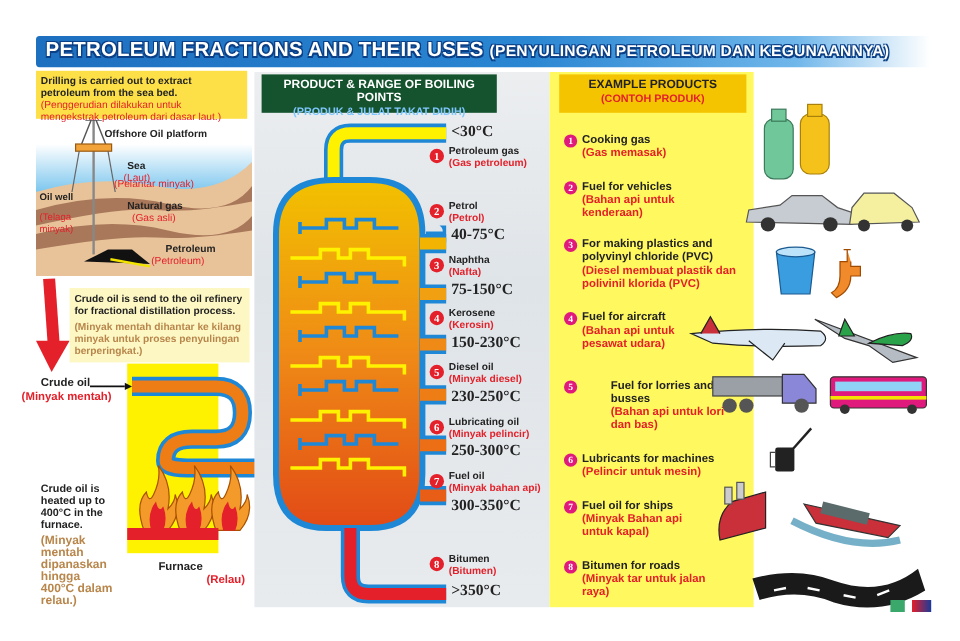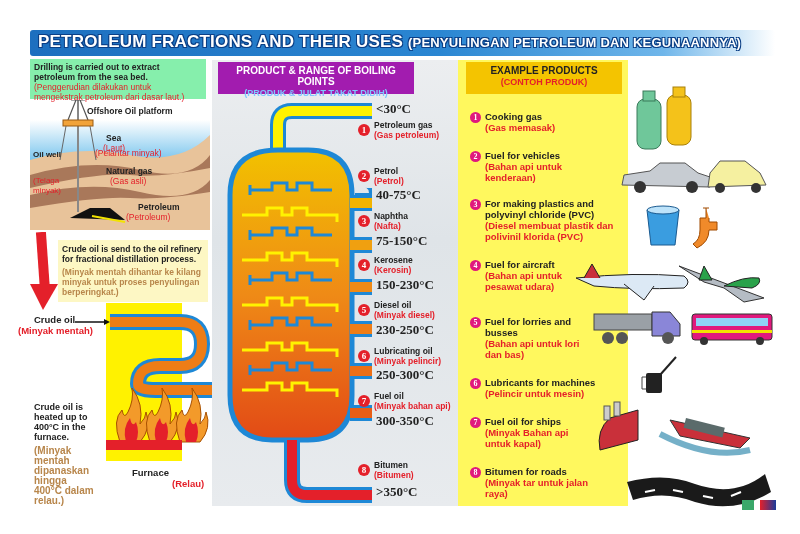--- a/index.html
+++ b/index.html
@@ -10,28 +10,28 @@
   
   #title-bar { left: 30px; top: 30px; width: 745px; height: 26px;
     background: linear-gradient(90deg, #1d6fbf 0%, #2a86d2 55%, #6fb6ea 85%, rgba(255,255,255,0) 100%);
     border-radius: 3px; }
   #title-text { left: 38px; top: 32px; font-size: 17px; font-weight: bold; color: #ffffff; letter-spacing: 0.2px;
     text-shadow: -1px -1px 0 #0b3f86, 1px -1px 0 #0b3f86, -1px 1px 0 #0b3f86, 1px 1px 0 #0b3f86; white-space: nowrap; }
   .box-text { font-size: 8.5px; font-weight: bold; line-height: 10px; color: #222; }
   .red { color: #e4202a; }
   .brown { color: #b8864b; }
 
-  #drill-box { left: 30px; top: 59px; width: 176px; height: 40px; background: #86efac; padding: 3px 4px; }
+  #drill-box { left: 30px; top: 59px; width: 176px; height: 40px; background: #fde047; padding: 3px 4px; }
   #sea-scene { left: 30px; top: 100px; width: 180px; height: 130px; overflow: hidden; }
 
   #refinery-box { left: 58px; top: 240px; width: 150px; height: 62px; background: #fdf7c4; padding: 4px; }
 
   
   #mid-panel { left: 212px; top: 60px; width: 246px; height: 446px; background: linear-gradient(180deg,#eceef0 0%,#dfe4e8 40%,#e8ebee 100%); }
-  #mid-header { left: 218px; top: 62px; width: 196px; height: 32px; background: #a21caf; text-align: center; padding-top: 3px; }
+  #mid-header { left: 218px; top: 62px; width: 196px; height: 32px; background: #14532d; text-align: center; padding-top: 3px; }
   #mid-header .h1 { color: #ffffff; font-size: 10px; font-weight: bold; }
   #mid-header .h2 { color: #7fc7ff; font-size: 9px; font-weight: bold; margin-top: 1px; }
 
   
   #right-panel { left: 458px; top: 60px; width: 170px; height: 446px; background: #fff85e; }
   #right-header { left: 466px; top: 62px; width: 156px; height: 32px; background: #f4c400; text-align: center; padding-top: 3px; }
   #right-header .h1 { color: #222; font-size: 10px; font-weight: bold; }
   #right-header .h2 { color: #e4202a; font-size: 9px; font-weight: bold; margin-top: 1px; }
 
   .fraction { position: absolute; left: 358px; width: 110px; }
@@ -80,21 +80,21 @@
     <line x1="48" y1="0" x2="48" y2="112" stroke="#888" stroke-width="2"></line>
     <path d="M42 0 L48 -10 L54 0 Z M38 20 L48 -5 L58 20" fill="none" stroke="#555" stroke-width="1.2"></path>
     <rect x="33" y="20" width="30" height="6" fill="#f2a33a" stroke="#9a5a10"></rect>
     <line x1="36" y1="26" x2="30" y2="60" stroke="#666"></line>
     <line x1="60" y1="26" x2="66" y2="60" stroke="#666"></line>
   </svg>
   <div class="abs box-text" style="left:57px; top:6px;"><span>Offshore Oil platform</span></div>
   <div class="abs box-text red" style="left:65px; top:16px; font-weight:normal;margin-top:32px;">(Pelantar minyak)</div>
   <div class="abs box-text" style="left:76px; top:33px;">Sea</div>
   <div class="abs box-text red" style="left:73px; top:43px; font-weight:normal;">(Laut)</div>
-  <div class="abs box-text" style="left:3px; top:50px; font-size:8px;">Oil well</div>
+  <div class="abs box-text" style="left:3px; top:60px; font-size:8px;">Oil well</div>
   <div class="abs box-text red" style="left:3px; top:76px; width:35px; font-size:8px; font-weight:normal;">(Telaga minyak)</div>
   <div class="abs box-text" style="left:76px; top:66px;">Natural gas</div>
   <div class="abs box-text red" style="left:80px; top:76px; font-weight:normal;">(Gas asli)</div>
   <div class="abs box-text" style="left:98px; top:102px;padding-left:10px;">Petroleum</div>
   <div class="abs box-text red" style="left:96px; top:112px; font-weight:normal;">(Petroleum)</div>
 </div>
 
 <svg class="abs" style="left:28px; top:232px;" width="34" height="80">
   <rect x="10" y="0" width="10" height="58" fill="#e4202a" transform="rotate(-4 15 30)"></rect>
   <polygon points="2,52 30,52 15,78" fill="#e4202a"></polygon>
@@ -263,21 +263,21 @@
 <div class="product" style="top:198px;">
   <div class="pnum">3</div>
   <div class="pen"><span>For making plastics and polyvinyl chloride (PVC)</span><div class="pms">(Diesel membuat plastik dan polivinil klorida (PVC)</div></div>
 </div>
 <div class="product" style="top:259px;">
   <div class="pnum">4</div>
   <div class="pen" style="width:95px;"><span>Fuel for aircraft</span><div class="pms">(Bahan api untuk pesawat udara)</div></div>
 </div>
 <div class="product" style="top:316px;">
   <div class="pnum">5</div>
-  <div class="pen" style="width:110px;"><span>Fuel for lorries and busses</span><div class="pms">(Bahan api untuk lori dan bas)</div></div>
+  <div class="pen" style="width:110px;margin-left:24px;"><span>Fuel for lorries and busses</span><div class="pms">(Bahan api untuk lori dan bas)</div></div>
 </div>
 <div class="product" style="top:377px;">
   <div class="pnum">6</div>
   <div class="pen"><span>Lubricants for machines</span><div class="pms">(Pelincir untuk mesin)</div></div>
 </div>
 <div class="product" style="top:416px;">
   <div class="pnum">7</div>
   <div class="pen" style="width:100px;"><span>Fuel oil for ships</span><div class="pms">(Minyak Bahan api untuk kapal)</div></div>
 </div>
 <div class="product" style="top:466px;">

